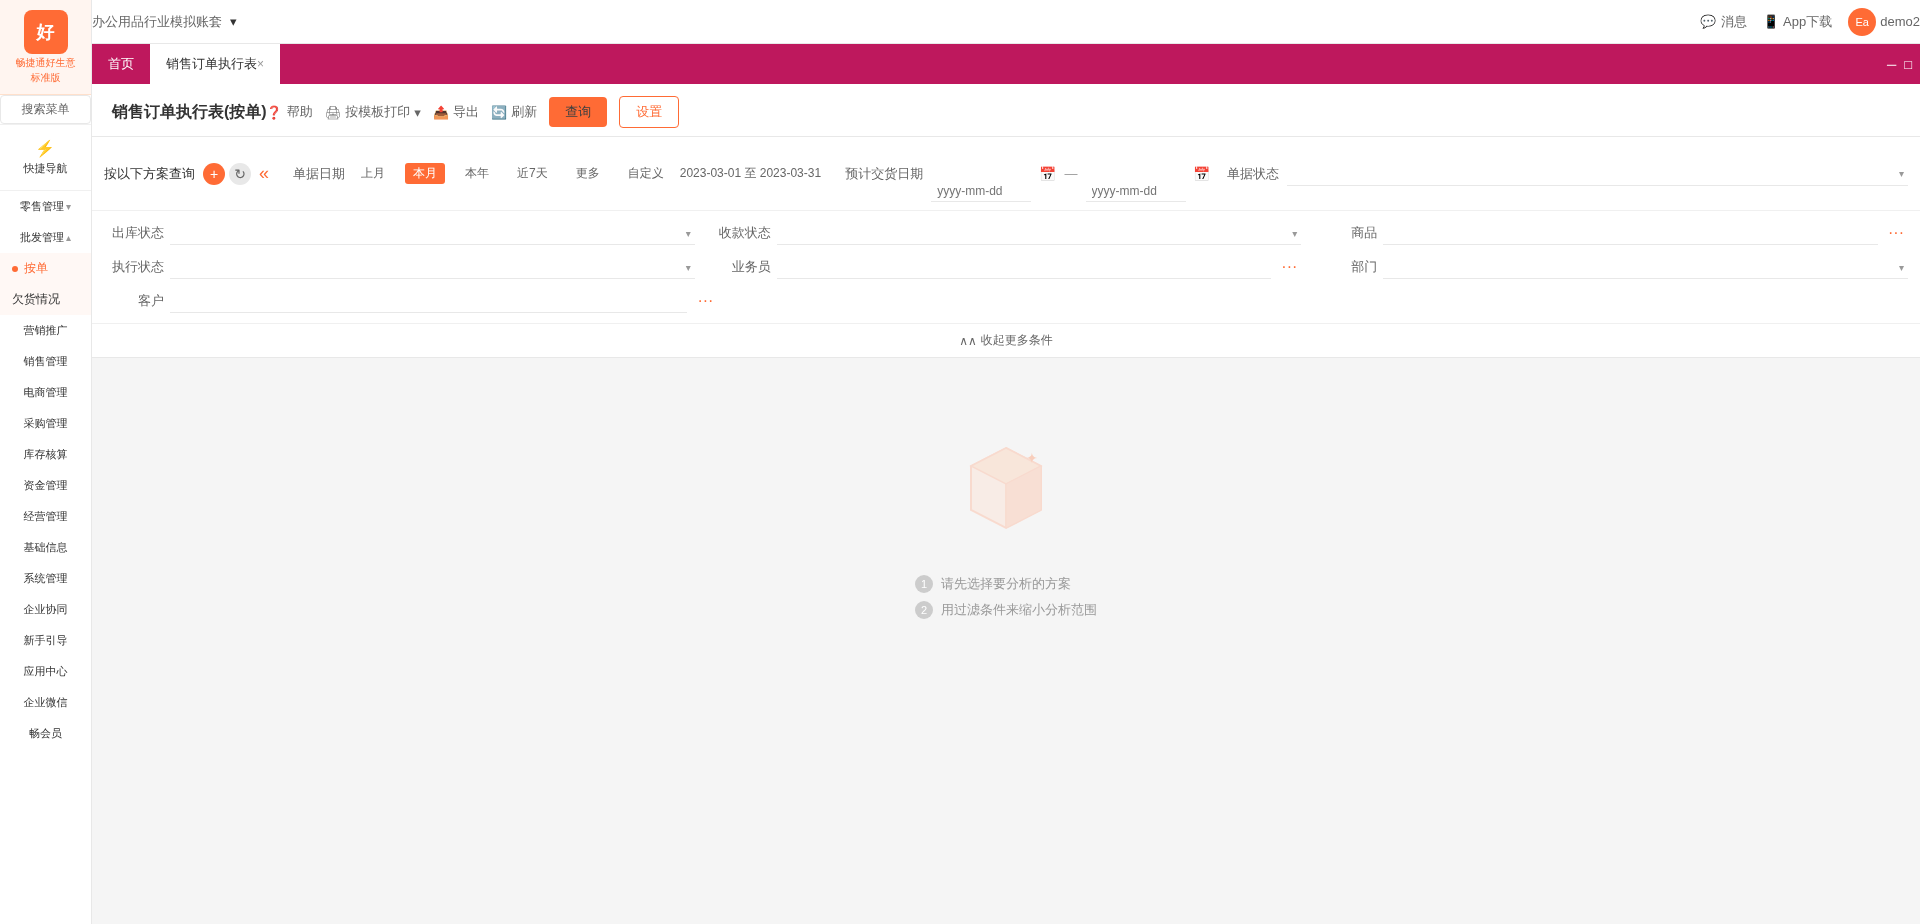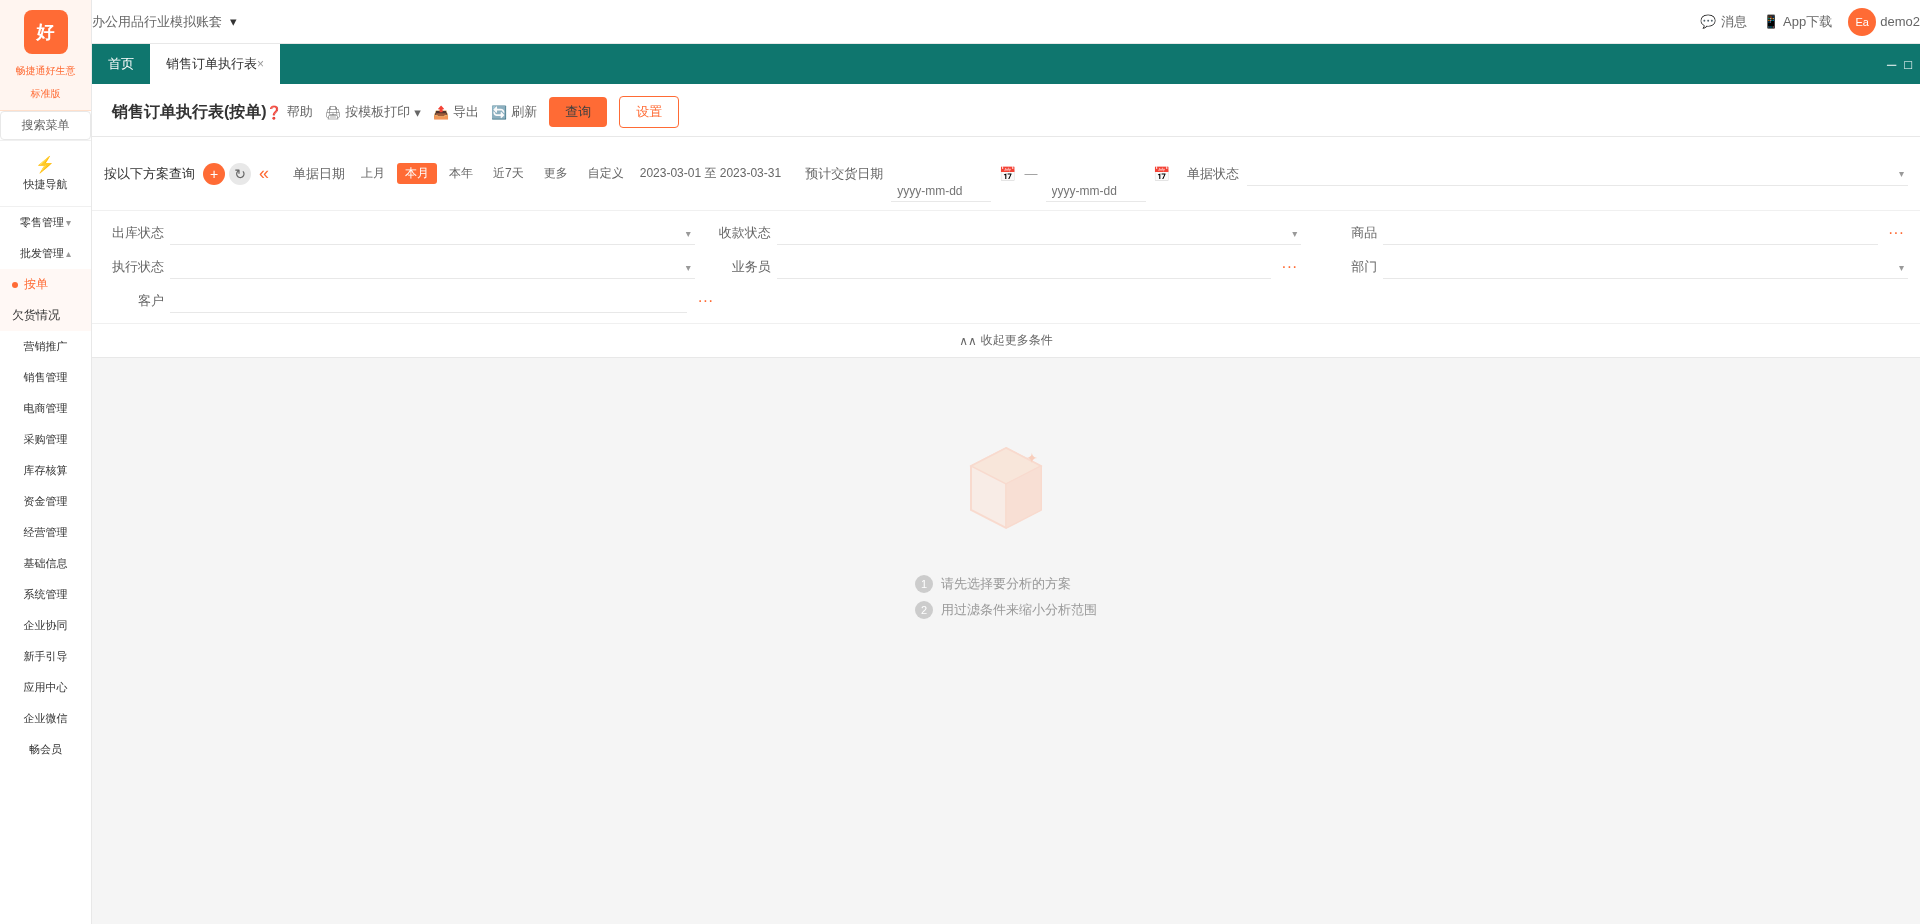--- a/index.html
+++ b/index.html
@@ -2,42 +2,42 @@
 <html><head>
   <meta charset="utf-8">
   <style>
     * { box-sizing: border-box; margin: 0; padding: 0; }
     body { font-family: -apple-system, BlinkMacSystemFont, 'PingFang SC', 'Microsoft YaHei', sans-serif; font-size: 13px; background: #f5f5f5; display: flex; height: 924px; overflow: hidden; }
 
     
     .sidebar { width: 92px; background: #fff; display: flex; flex-direction: column; border-right: 1px solid #e8e8e8; flex-shrink: 0; }
     .sidebar-logo { padding: 10px 8px; display: flex; flex-direction: column; align-items: center; background: #fff5f0; border-bottom: 1px solid #ffe0cc; }
     .sidebar-logo-icon { width: 44px; height: 44px; background: #ff6b35; border-radius: 8px; display: flex; align-items: center; justify-content: center; color: white; font-size: 18px; font-weight: bold; }
-    .sidebar-logo-text { font-size: 10px; color: #ff6b35; margin-top: 10px; text-align: right; line-height: 1.3; }
+    .sidebar-logo-text { font-size: 10px; color: #ff6b35; margin-top: 2px; text-align: right; line-height: 1.3; }
     .sidebar-search { border-bottom: 1px solid #f0f0f0; }
     .sidebar-search-btn { width: 100%; padding: 5px; background: #fff; border: 1px solid #e8e8e8; border-radius: 4px; cursor: pointer; color: #666; font-size: 12px; text-align: center; }
     .sidebar-nav-section { padding: 6px 0; border-bottom: 1px solid #f0f0f0; }
     .sidebar-nav-item { display: flex; flex-direction: column; align-items: center; padding: 8px 4px; cursor: pointer; color: #333; font-size: 11px; gap: 3px; }
     .sidebar-nav-item .nav-icon { font-size: 16px; }
     .sidebar-nav-item.has-arrow { flex-direction: row; justify-content: center; gap: 2px; }
     .arrow-down { font-size: 10px; color: #999; }
 
     
     .main { flex: 1; display: flex; flex-direction: column; overflow: hidden; }
 
     
     .top-header { height: 44px; background: #fff; display: flex; align-items: center; justify-content: space-between; padding: 0 0; border-bottom: 1px solid #e8e8e8; }
     .breadcrumb-area { display: flex; align-items: center; gap: 8px; color: #666; font-size: 13px; }
     .breadcrumb-dropdown { display: flex; align-items: center; gap: 4px; color: #333; cursor: pointer; }
     .top-actions { display: flex; align-items: center; gap: 16px; }
     .top-action-btn { display: flex; align-items: center; gap: 4px; color: #666; cursor: pointer; font-size: 13px; }
     .user-avatar { width: 28px; height: 28px; border-radius: 50%; background: #ff6b35; display: flex; align-items: center; justify-content: center; color: white; font-size: 11px; }
 
     
-    .tab-bar { height: 40px; background: #0f766e; display: flex; align-items: center; padding: 0 0; }
+    .tab-bar { height: 40px; background: #be185d; display: flex; align-items: center; padding: 0 0; }
     .tab-home { padding: 0 16px; height: 100%; display: flex; align-items: center; color: white; font-size: 13px; cursor: pointer; }
     .tab-item { padding: 0 16px; height: 100%; display: flex; align-items: center; background: white; color: #333; font-size: 13px; cursor: pointer; }
     .tab-close { color: #999; font-size: 12px; cursor: pointer; }
     .tab-bar-spacer { flex: 1; }
     .tab-bar-controls { display: flex; align-items: center; padding: 0 8px; gap: 8px; color: white; }
 
     
     .content { flex: 1; overflow-y: auto; background: #f5f5f5; }
 
     
@@ -59,21 +59,21 @@
     .collapse-btn { color: #ff6b35; cursor: pointer; font-size: 18px; margin-left: 4px; }
 
     .filter-rows { padding: 10px 12px; display: flex; flex-direction: column; gap: 10px; }
     .filter-row { display: flex; align-items: center; gap: 16px; }
     .filter-group { display: flex; align-items: center; gap: 6px; flex: 1; }
     .filter-label { color: #666; font-size: 13px; white-space: nowrap; min-width: 60px; text-align: right; }
     .filter-input { flex: 1; border: none; border-bottom: 1px solid #e8e8e8; padding: 4px 6px; font-size: 13px; outline: none; background: transparent; color: #333; }
     .filter-select { flex: 1; border: none; border-bottom: 1px solid #e8e8e8; padding: 4px 6px; font-size: 13px; outline: none; background: transparent; color: #333; appearance: none; cursor: pointer; }
     .filter-select-wrap { flex: 1; position: relative; display: flex; align-items: center; }
     .filter-select-wrap .chevron { position: absolute; right: 4px; color: #999; font-size: 10px; pointer-events: none; }
-    .date-tabs { display: flex; gap: 4px; }
+    .date-tabs { display: flex; gap: 12px; }
     .date-tab { padding: 2px 8px; border-radius: 3px; font-size: 12px; cursor: pointer; color: #666; }
     .date-tab.active { background: #ff6b35; color: white; }
     .date-range { display: flex; align-items: center; gap: 4px; }
     .date-input { border: none; border-bottom: 1px solid #e8e8e8; padding: 3px 6px; font-size: 12px; color: #999; width: 100px; outline: none; background: transparent; margin-top: 36px; }
     .date-sep { color: #999; }
     .date-icon { color: #ff6b35; cursor: pointer; font-size: 14px; }
 
     .dots-btn { color: #ff6b35; cursor: pointer; font-size: 16px; padding: 0 4px; }
 
     .collapse-row { display: flex; justify-content: center; padding: 8px; border-top: 1px solid #f0f0f0; }

